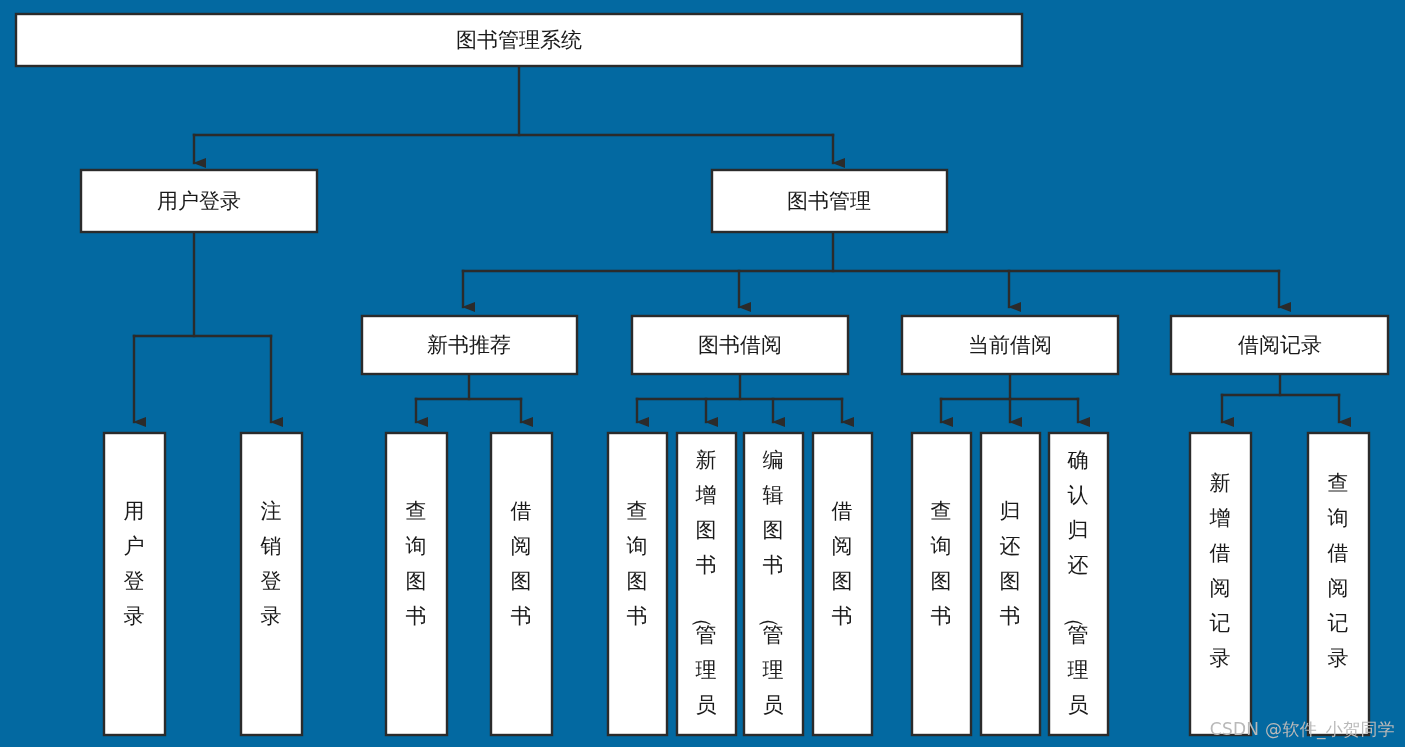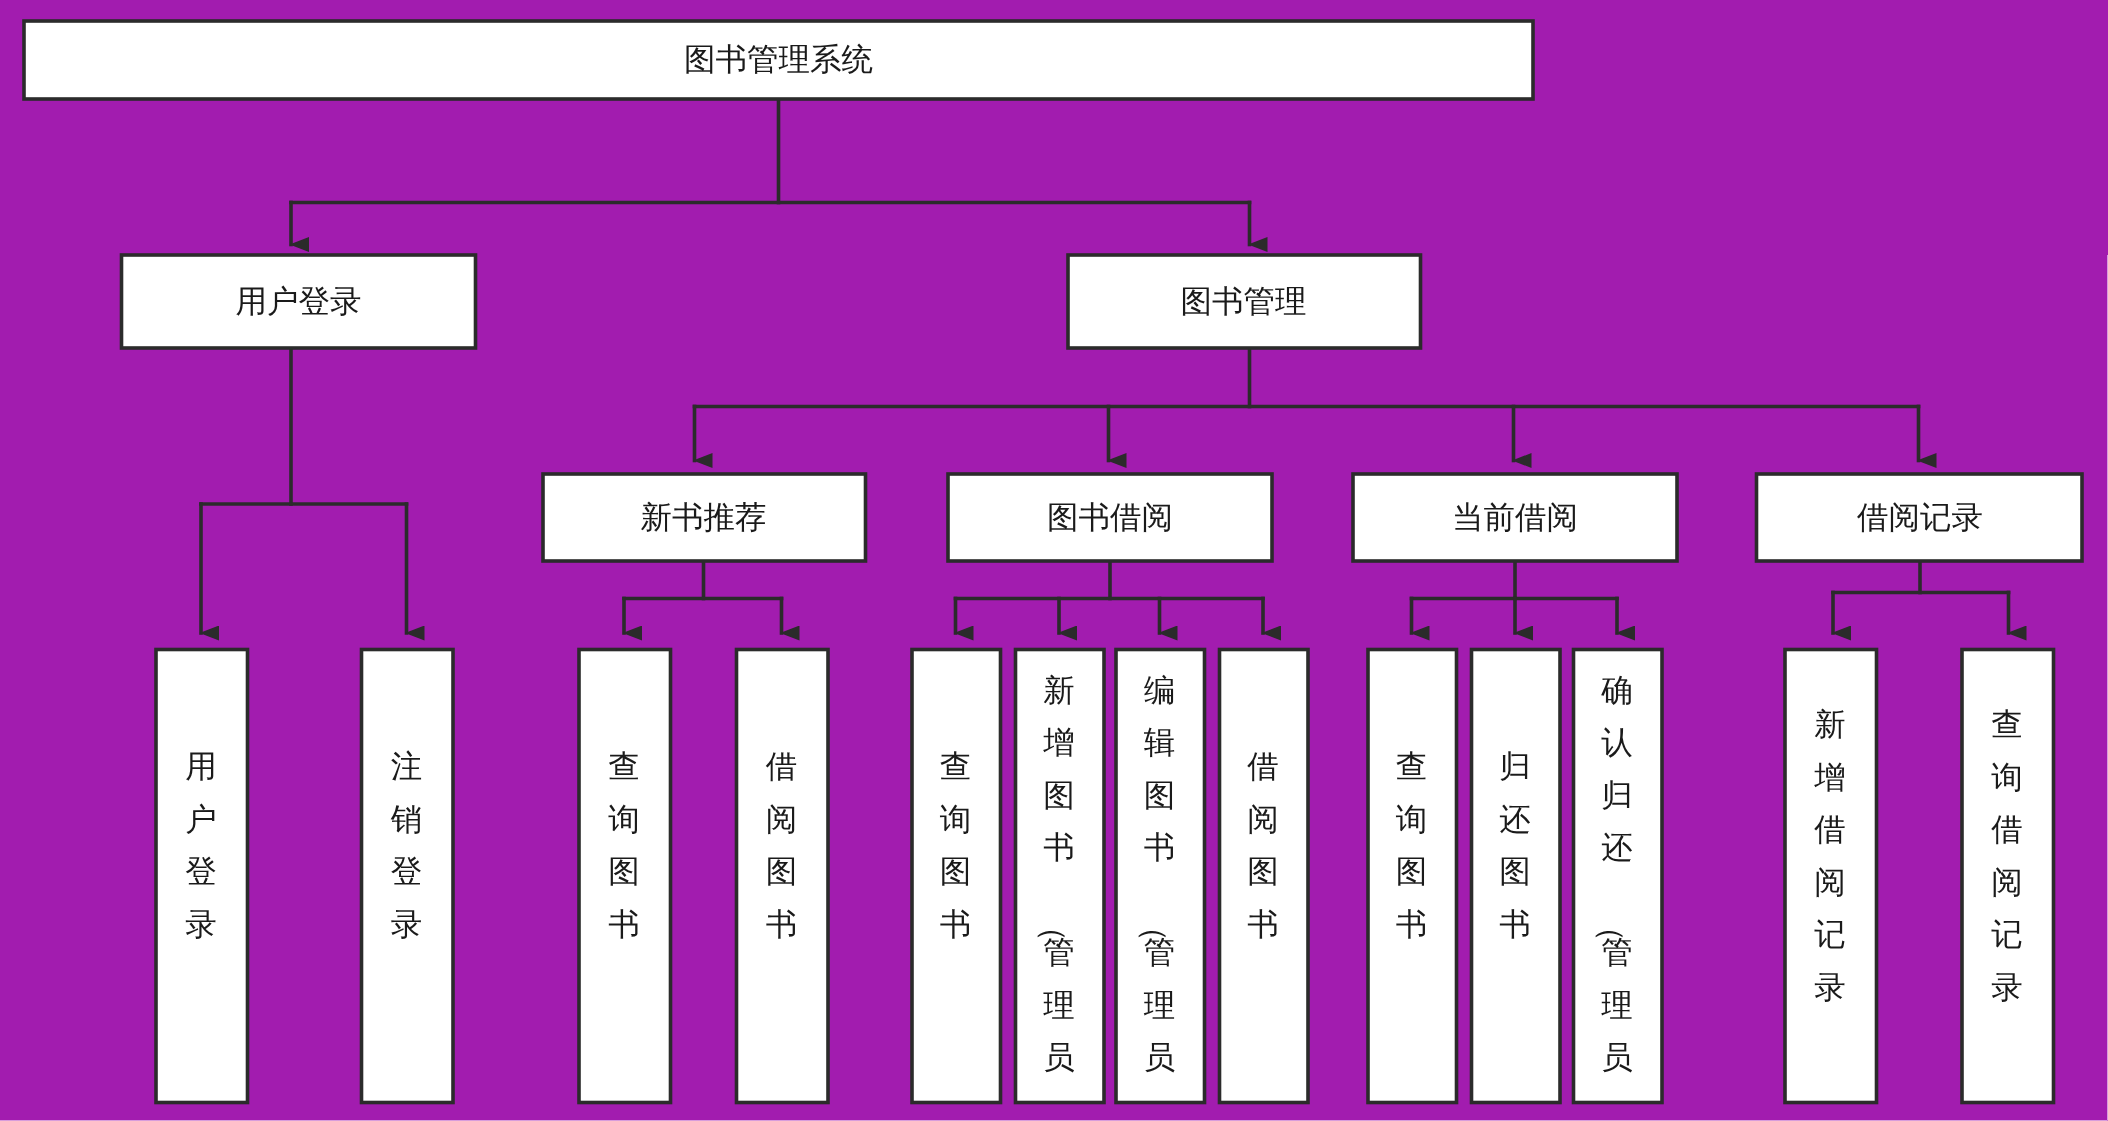--- a/index.html
+++ b/index.html
@@ -10,21 +10,21 @@
   body {
     width: 1405px;
     height: 747px;
     font-family: "DejaVu Sans", "Liberation Sans", sans-serif;
     overflow: hidden;
   }
   #diagram-root {
     position: relative;
     width: 1405px;
     height: 747px;
-    background: #a21caf;
+    background: #0369a1;
   }
   svg#flow-svg {
     position: absolute;
     left: 0;
     top: 0;
     width: 1405px;
     height: 747px;
     display: block;
   }
   .node-rect {
@@ -211,13 +211,14 @@
     <g>
       <rect class="node-rect" x="1190" y="433" width="61" height="302"></rect>
       <text class="node-label-v" x="1220" y="490"><tspan x="1220" y="490">新</tspan><tspan x="1220" y="525">增</tspan><tspan x="1220" y="560">借</tspan><tspan x="1220" y="595">阅</tspan><tspan x="1220" y="630">记</tspan><tspan x="1220" y="665">录</tspan></text>
     </g>
     <g>
       <rect class="node-rect" x="1308" y="433" width="61" height="302"></rect>
       <text class="node-label-v" x="1338" y="490"><tspan x="1338" y="490">查</tspan><tspan x="1338" y="525">询</tspan><tspan x="1338" y="560">借</tspan><tspan x="1338" y="595">阅</tspan><tspan x="1338" y="630">记</tspan><tspan x="1338" y="665">录</tspan></text>
     </g>
   </svg>
 
+  <div class="watermark">CSDN @软件_小贺同学</div>
 </div>
 
 </body></html>

